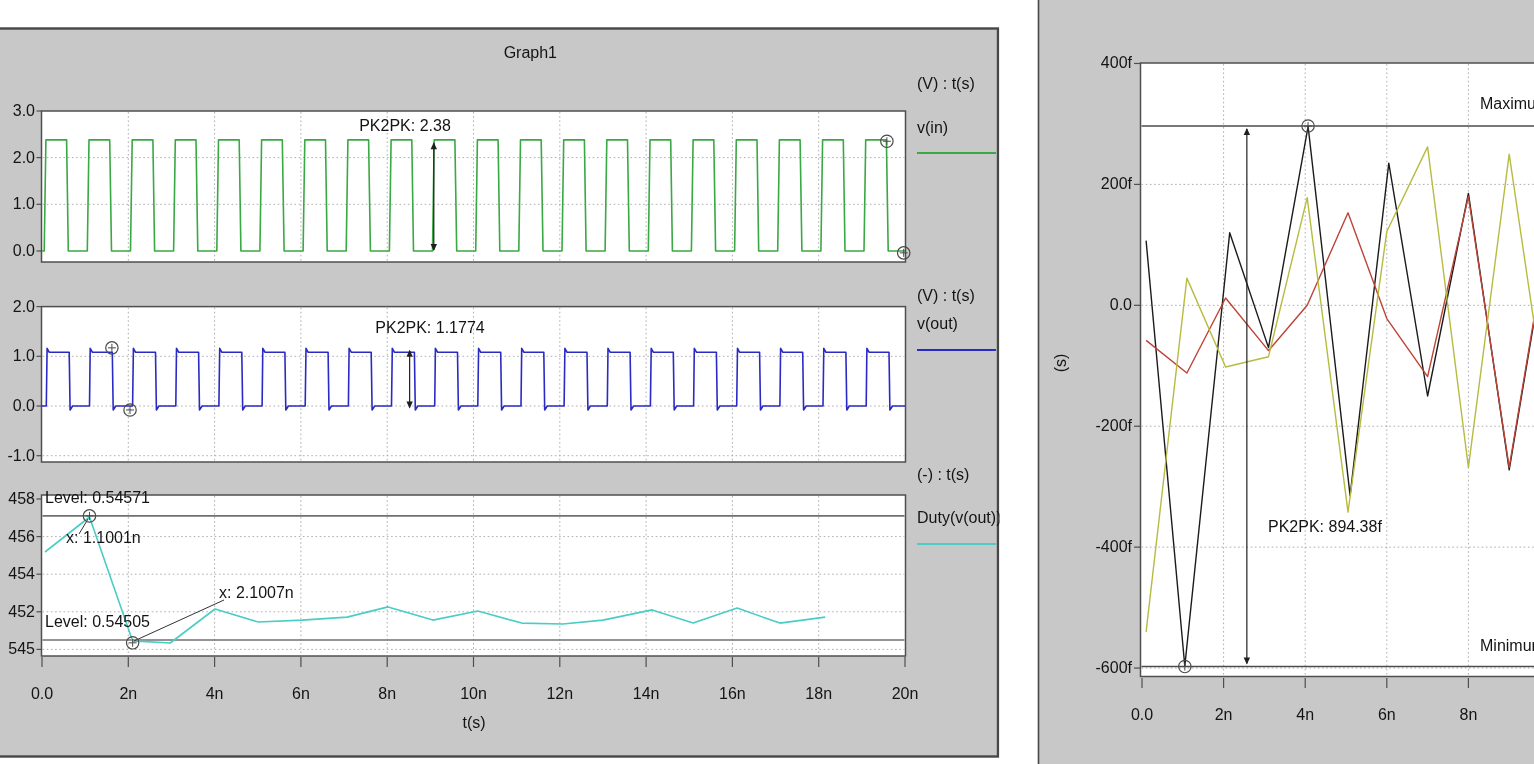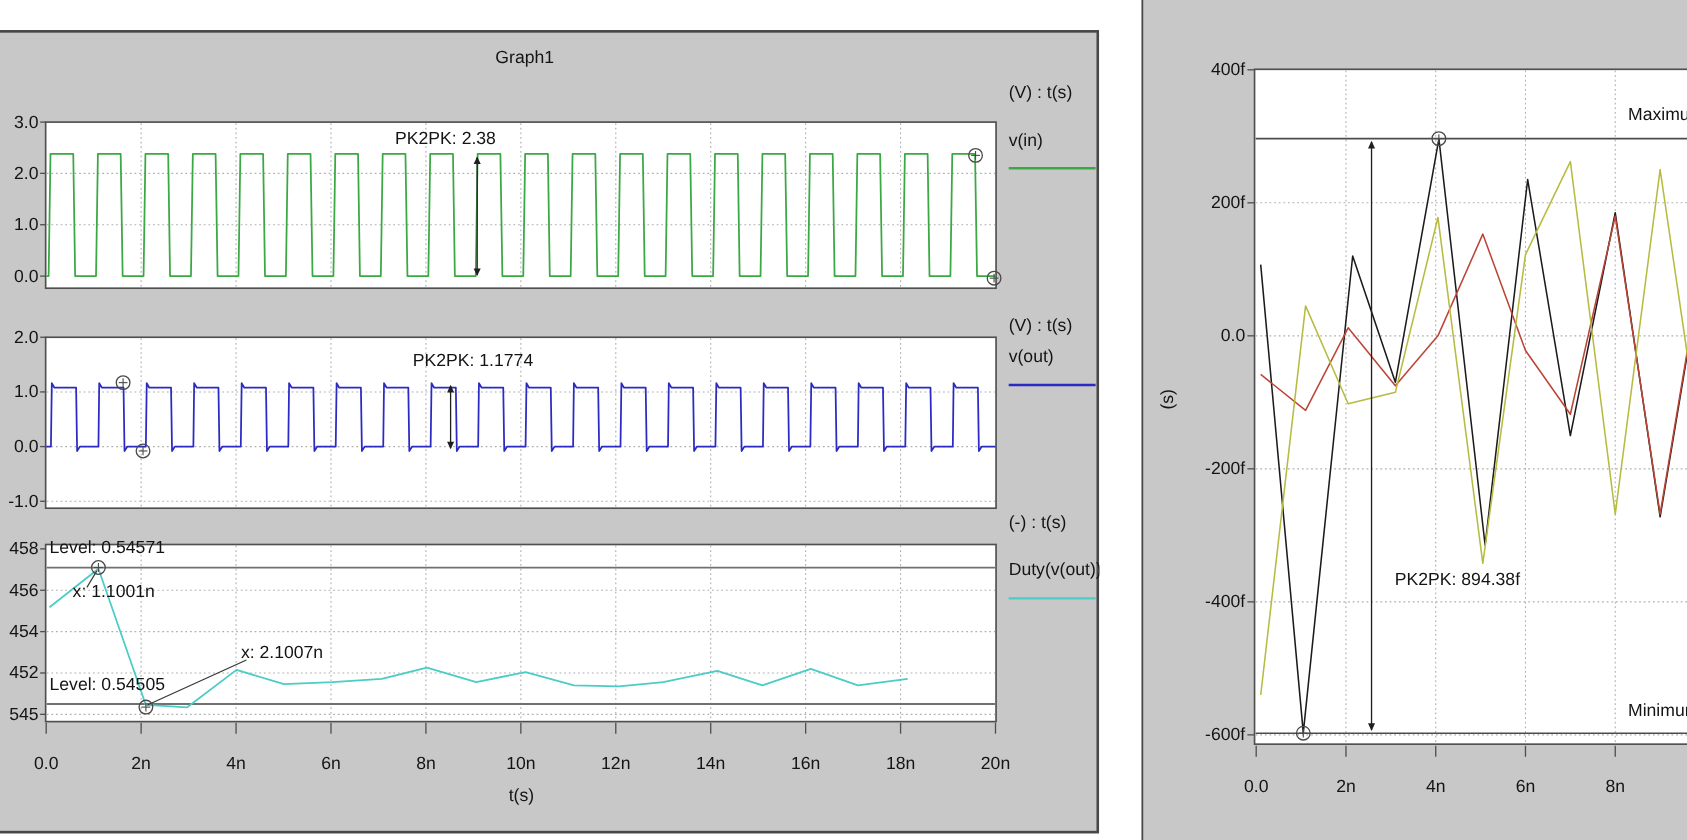--- a/index.html
+++ b/index.html
@@ -1,19 +1,19 @@
 <!DOCTYPE html>
 <html><head>
 <meta charset="utf-8">
 <style>
   html,body{margin:0;padding:0;background:#fff;}
   #screen{position:relative;width:1534px;height:764px;background:#ffffff;overflow:hidden;
           font-family:"Liberation Sans",sans-serif;}
   #scene{position:absolute;left:0;top:0;}
-  #graph1-title{position:absolute;left:397px;top:44px;width:160px;text-align:center;
+  #graph1-title{position:absolute;left:397px;top:44px;width:160px;text-align:right;
           font-size:16px;color:#141414;}
   text{font-family:"Liberation Sans",sans-serif;}
 </style>
 </head>
 <body>
 
 <div id="screen">
   <svg id="scene" width="1534" height="764">
       <rect x="-8" y="28.5" width="1006" height="728" fill="#c8c8c8" stroke="#474747" stroke-width="2.4"></rect>
       <rect x="41.5" y="111" width="864" height="151" fill="#ffffff" stroke="#4f4f4f" stroke-width="1.5"></rect>

